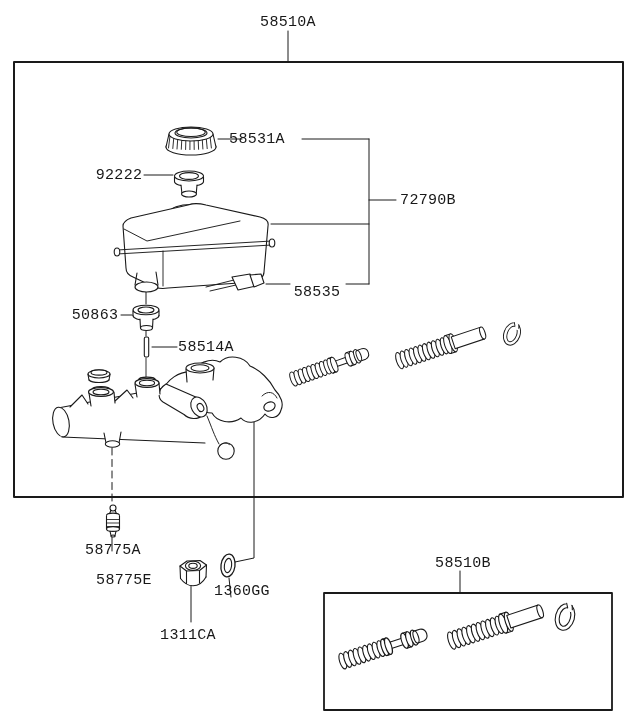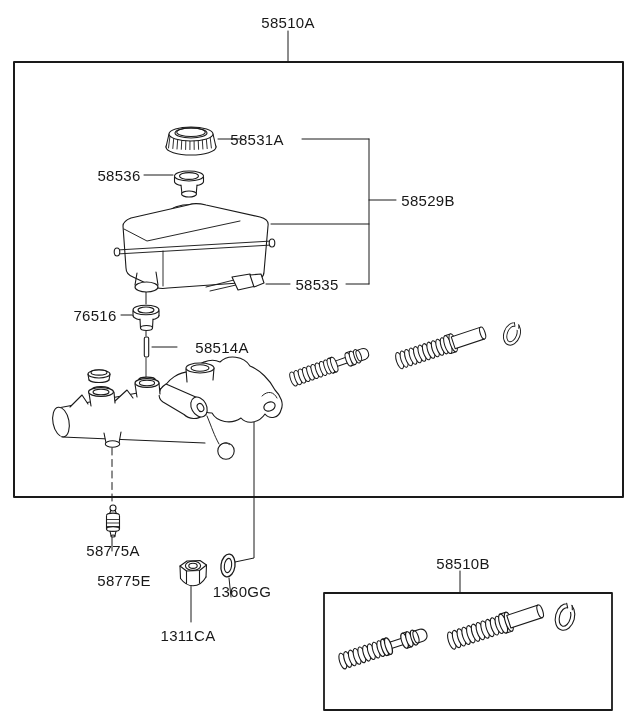--- a/index.html
+++ b/index.html
@@ -1,18 +1,18 @@
 <!DOCTYPE html>
 <html><head>
 <meta charset="utf-8">
 <style>
   html,body{margin:0;padding:0;background:#ffffff;}
   .stage{
     position:relative;width:638px;height:727px;background:#ffffff;overflow:hidden;
-    font-family:Liberation Sans, sans-serif;
+    font-family:Liberation Mono, monospace;
   }
   .stage svg{position:absolute;left:0;top:0;}
   .lbl{
     position:absolute;transform:translate(-50%,-50%);
     font-size:15px;line-height:1;letter-spacing:.3px;color:#181818;
     white-space:nowrap;user-select:none;
   }
 </style>
 </head>
 <body>
@@ -267,24 +267,24 @@
     <use href="#pistonB" transform="translate(449,641.5) rotate(-18.3)"></use>
   </g>
   <g>
     <use href="#snapring" transform="translate(565,617) rotate(15)"></use>
   </g>
 
 </svg>
 
 <div class="lbl" style="left:288px;top:22px">58510A</div>
 <div class="lbl" style="left:257px;top:139px">58531A</div>
-<div class="lbl" style="left:119px;top:175px">58536</div>
-<div class="lbl" style="left:428px;top:200px">58529B</div>
-<div class="lbl" style="left:317px;top:284px">58535</div>
-<div class="lbl" style="left:95px;top:315px">76516</div>
-<div class="lbl" style="left:222px;top:347px">58514A</div>
+<div class="lbl" style="left:119px;top:175px">92222</div>
+<div class="lbl" style="left:428px;top:200px">72790B</div>
+<div class="lbl" style="left:317px;top:292px">58535</div>
+<div class="lbl" style="left:95px;top:315px">50863</div>
+<div class="lbl" style="left:206px;top:347px">58514A</div>
 <div class="lbl" style="left:113px;top:550px">58775A</div>
 <div class="lbl" style="left:124px;top:580px">58775E</div>
 <div class="lbl" style="left:242px;top:591px">1360GG</div>
 <div class="lbl" style="left:188px;top:635px">1311CA</div>
 <div class="lbl" style="left:463px;top:563px">58510B</div>
 
 </div>
 
 </body></html>

